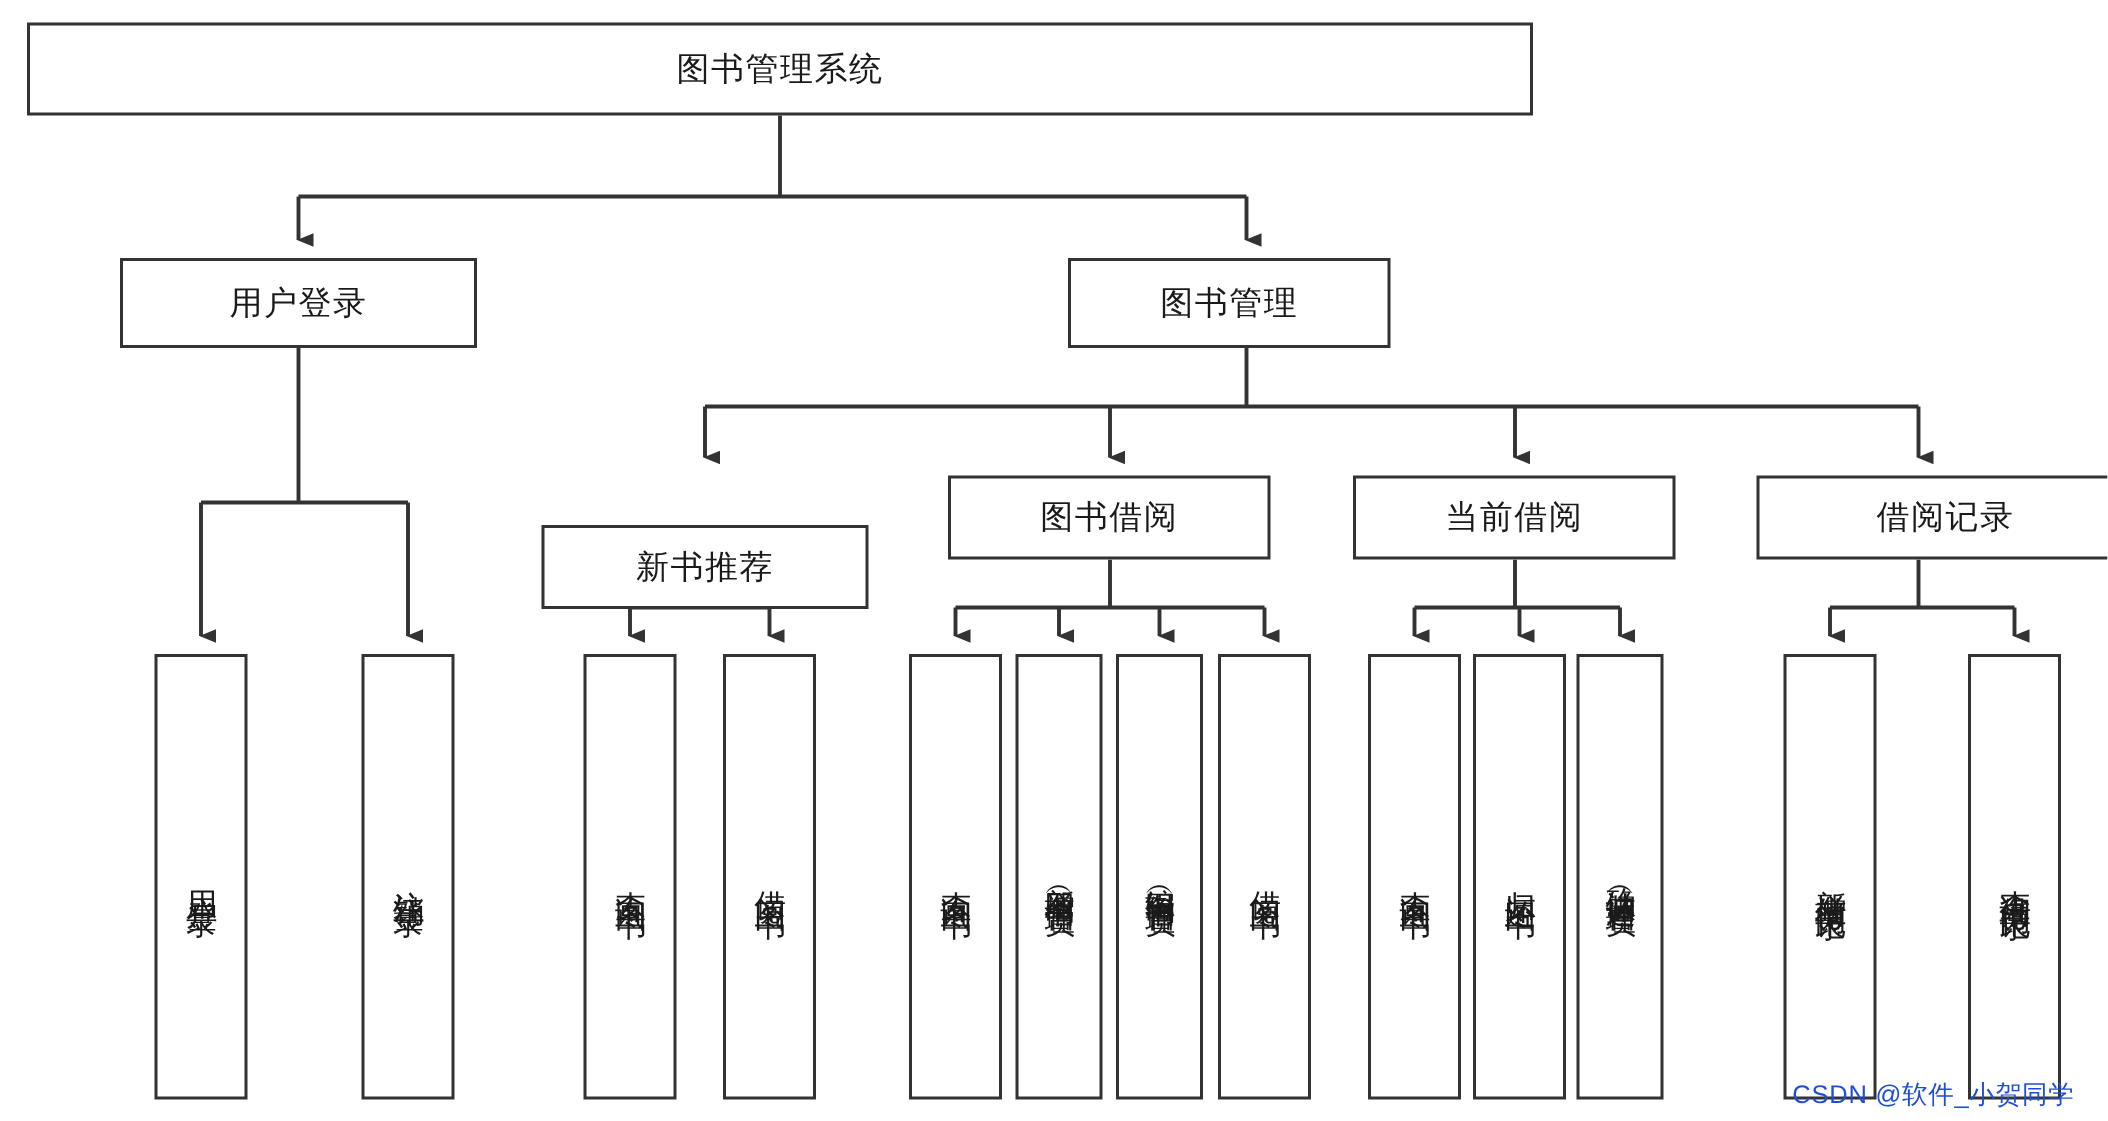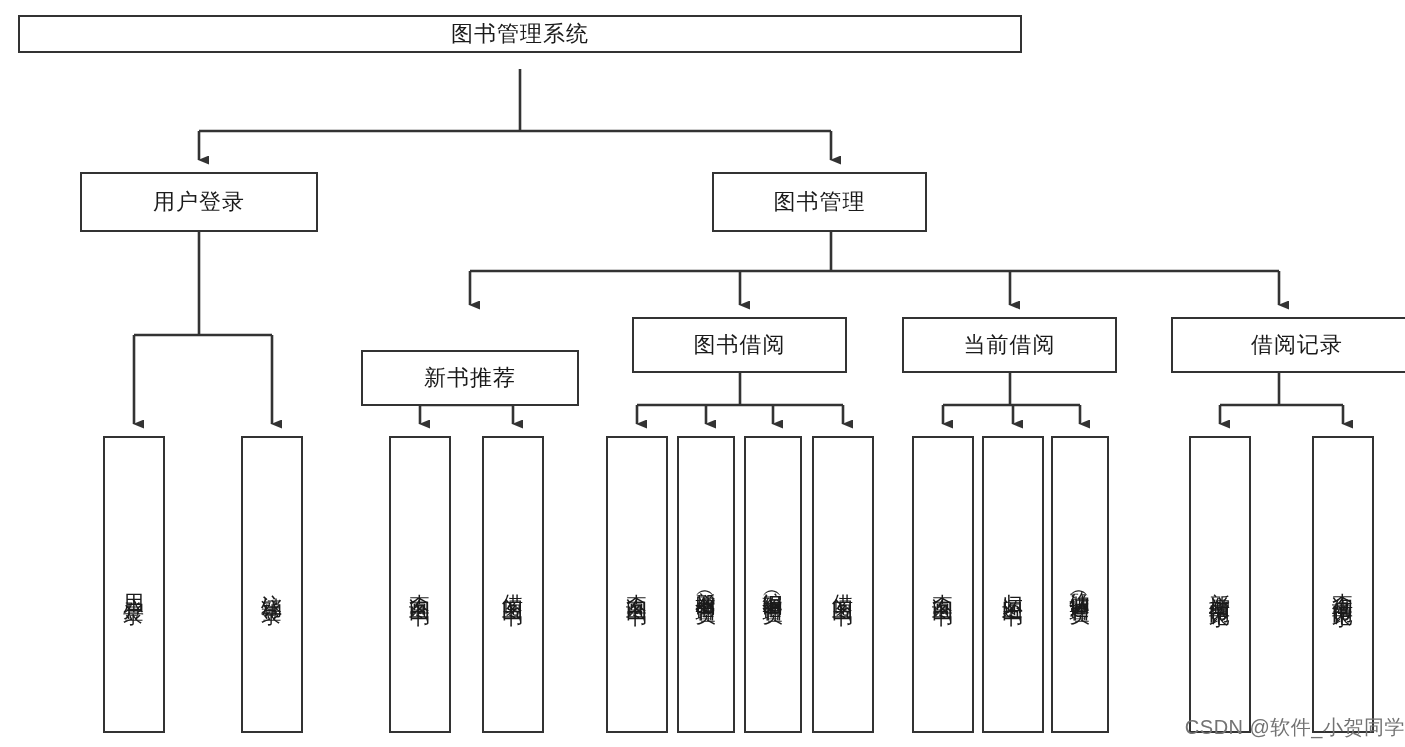--- a/index.html
+++ b/index.html
@@ -48,24 +48,24 @@
     padding: 4px 0;
     text-align: center;
   }
   .node.vert .vlabel {
     writing-mode: vertical-rl;
     text-orientation: upright;
     white-space: nowrap;
   }
   .watermark {
     position: absolute;
-    right: 0;
+    right: 22px;
     bottom: 6px;
-    font-size: 20px;
-    color: #737373;
+    font-size: 17px;
+    color: #1d4ed8;
     letter-spacing: 0.5px;
     white-space: nowrap;
   }
 </style>
 </head>
 <body>
 
 <div id="canvas">
 
   <svg id="wires" viewBox="0 0 1405 747">
@@ -112,21 +112,21 @@
       <path d="M1013,405 L1013,424" marker-end="url(#arw)"></path>
       <path d="M1080,405 L1080,424" marker-end="url(#arw)"></path>
 
       <path d="M1279,373 L1279,405"></path>
       <path d="M1220,405 L1343,405"></path>
       <path d="M1220,405 L1220,424" marker-end="url(#arw)"></path>
       <path d="M1343,405 L1343,424" marker-end="url(#arw)"></path>
     </g>
   </svg>
 
-  <div class="node horiz" id="node-root" style="left: 18px; top: 15px; width: 1004px; height: 38px;">
+  <div class="node horiz" id="node-root" style="left: 18px; top: 15px; width: 1004px; height: 62px;">
     <span>图书管理系统</span>
   </div>
 
   <div class="node horiz" id="node-l2-0" style="left: 80px; top: 172px; width: 238px; height: 60px;">
     <span>用户登录</span>
   </div>
   <div class="node horiz" id="node-l2-1" style="left: 712px; top: 172px; width: 215px; height: 60px;">
     <span>图书管理</span>
   </div>
 

